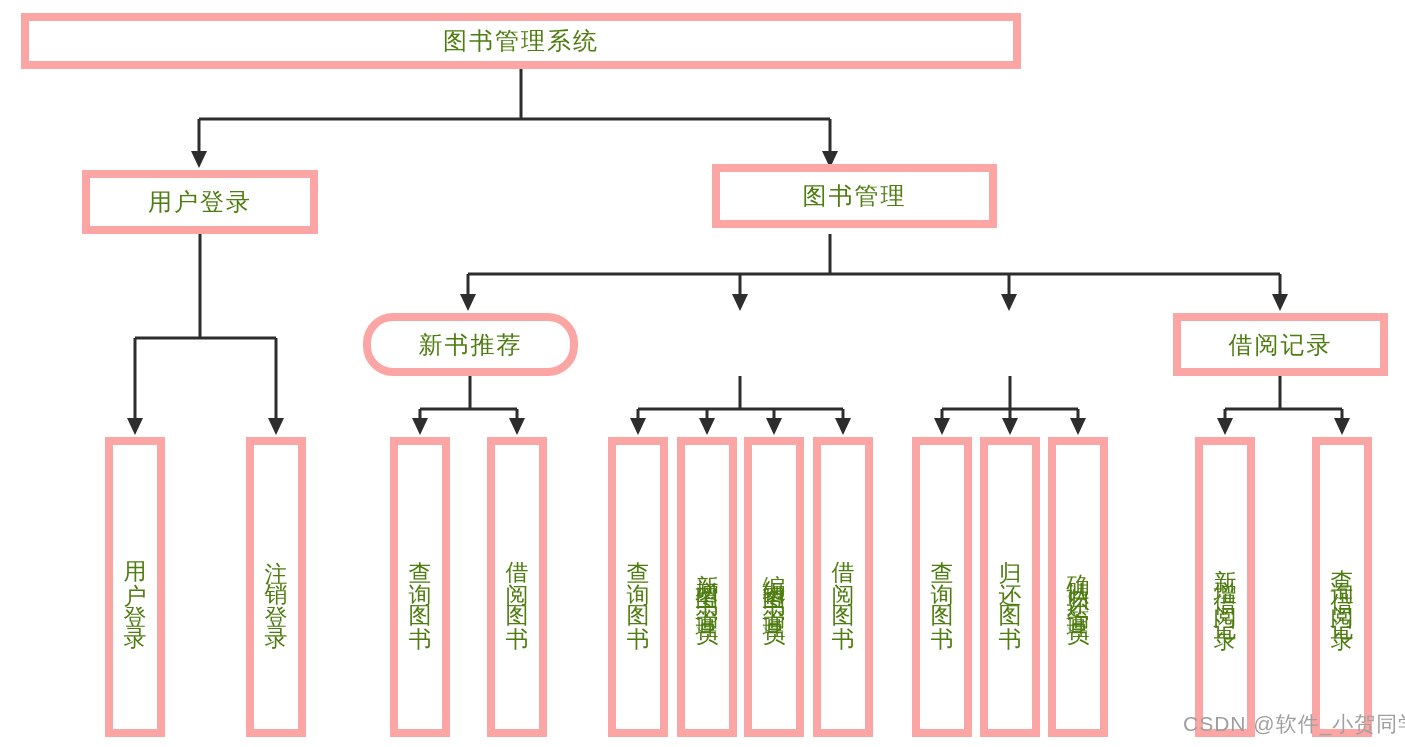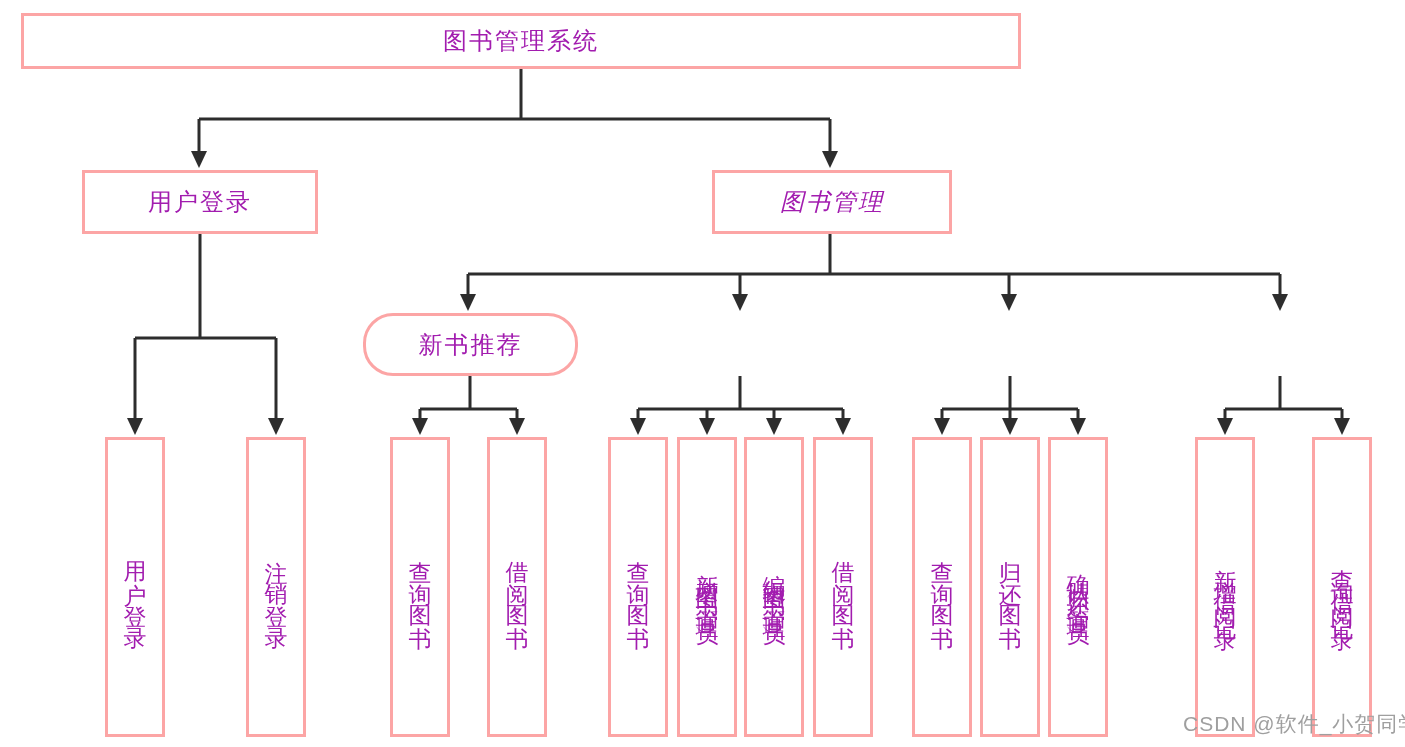--- a/index.html
+++ b/index.html
@@ -12,23 +12,23 @@
     overflow: hidden;
   }
   .wires {
     position: absolute;
     left: 0; top: 0;
     width: 1405px; height: 747px;
   }
   .node {
     position: absolute;
     box-sizing: border-box;
-    border: 3px solid #fca5a5;
+    border: 8px solid #fca5a5;
     background: #ffffff;
-    color: #a21caf;
+    color: #4d7c0f;
     display: flex;
     align-items: center;
     justify-content: center;
     text-align: center;
   }
   .h-node { font-size: 24px; letter-spacing: 2px; }
   .v-node {
     writing-mode: vertical-rl;
     text-orientation: mixed;
     font-size: 23px;
@@ -43,21 +43,21 @@
     top: 710px;
     font-size: 21px;
     color: #9f9f9f;
     white-space: nowrap;
     z-index: 5;
     letter-spacing: 1px;
   }
   
   .n-root   { left: 21px;  top: 13px;  width: 1000px; height: 56px; }
   .n-login  { left: 82px;  top: 170px; width: 236px;  height: 64px; }
-  .n-mgmt   { left: 712px; top: 170px; width: 240px;  height: 64px; font-style: italic; }
+  .n-mgmt   { left: 712px; top: 164px; width: 285px;  height: 64px; }
   .n-rec    { left: 363px; top: 313px; width: 215px;  height: 63px; border-radius: 30px; }
   .n-bor    { left: 633px; top: 313px; width: 215px;  height: 63px; }
   .n-cur    { left: 903px; top: 313px; width: 215px;  height: 63px; }
   .n-hist   { left: 1173px;top: 313px; width: 215px;  height: 63px; }
   .leaf     { top: 437px; width: 60px; height: 300px; }
   .l-1  { left: 105px; }
   .l-2  { left: 246px; }
   .l-3  { left: 390px; }
   .l-4  { left: 487px; }
   .l-5  { left: 608px; }
@@ -114,20 +114,21 @@
       <path d="M1342 409 V418"></path>
     </g>
   </svg>
 
   <div class="node h-node n-root">图书管理系统</div>
 
   <div class="node h-node n-login">用户登录</div>
   <div class="node h-node n-mgmt">图书管理</div>
 
   <div class="node h-node n-rec">新书推荐</div>
+  <div class="node h-node n-hist">借阅记录</div>
 
   <div class="node v-node leaf l-1 sp-l">用户登录</div>
   <div class="node v-node leaf l-2 sp-l">注销登录</div>
   <div class="node v-node leaf l-3 sp-l">查询图书</div>
   <div class="node v-node leaf l-4 sp-l">借阅图书</div>
   <div class="node v-node leaf l-5 sp-l">查询图书</div>
   <div class="node v-node leaf l-6 sp-s">新增图书（管理员）</div>
   <div class="node v-node leaf l-7 sp-s">编辑图书（管理员）</div>
   <div class="node v-node leaf l-8 sp-l">借阅图书</div>
   <div class="node v-node leaf l-9 sp-l">查询图书</div>

